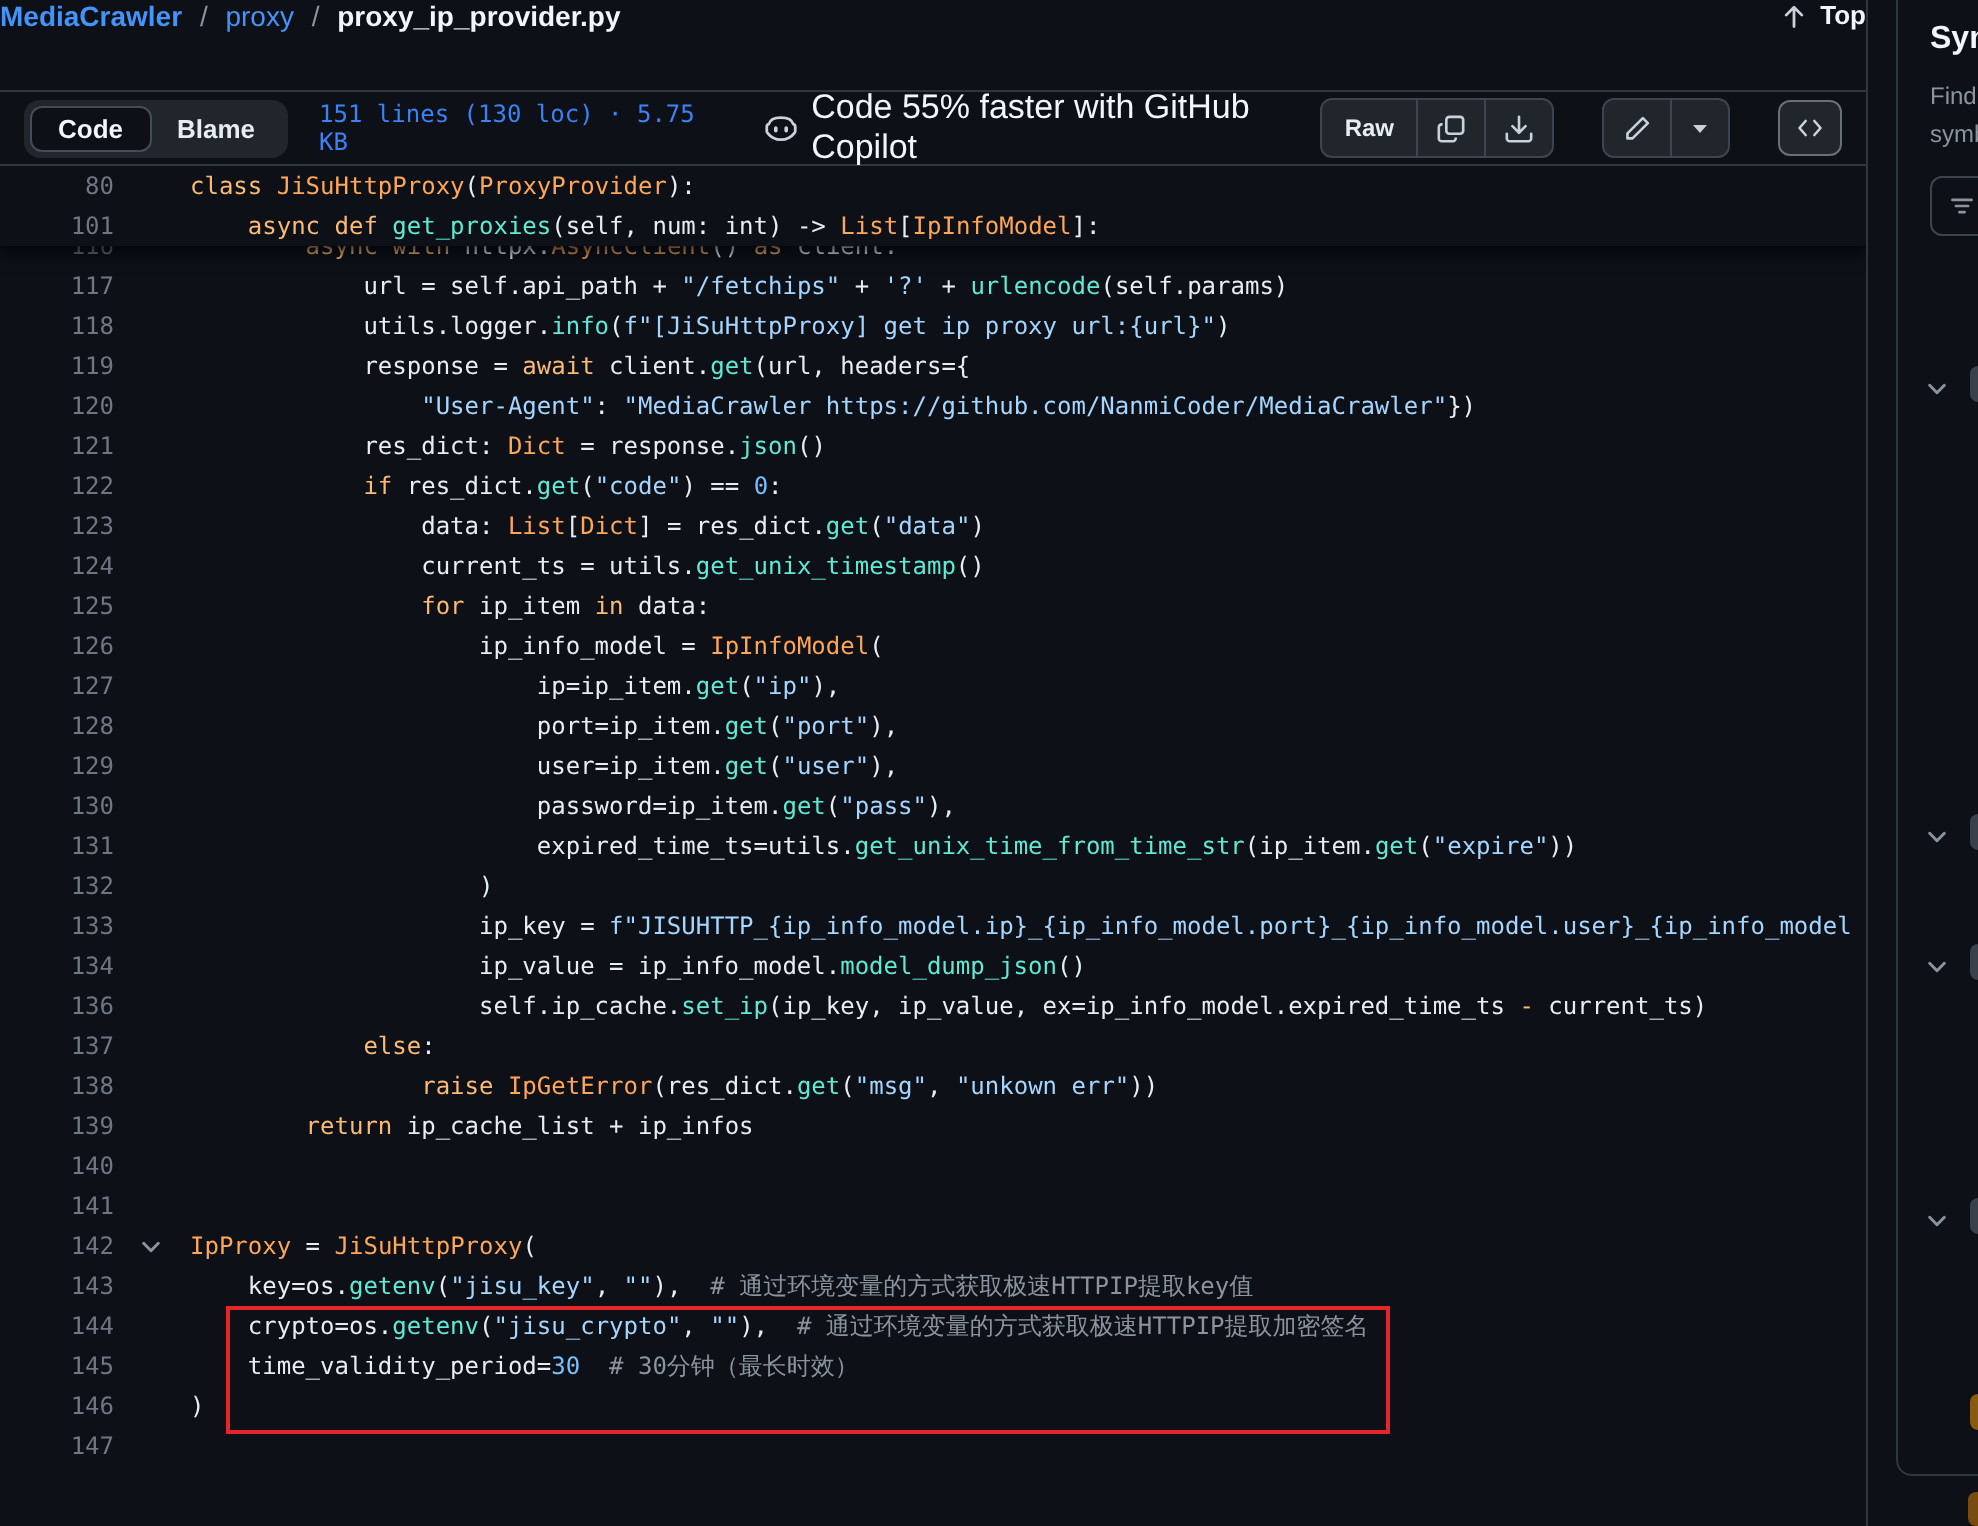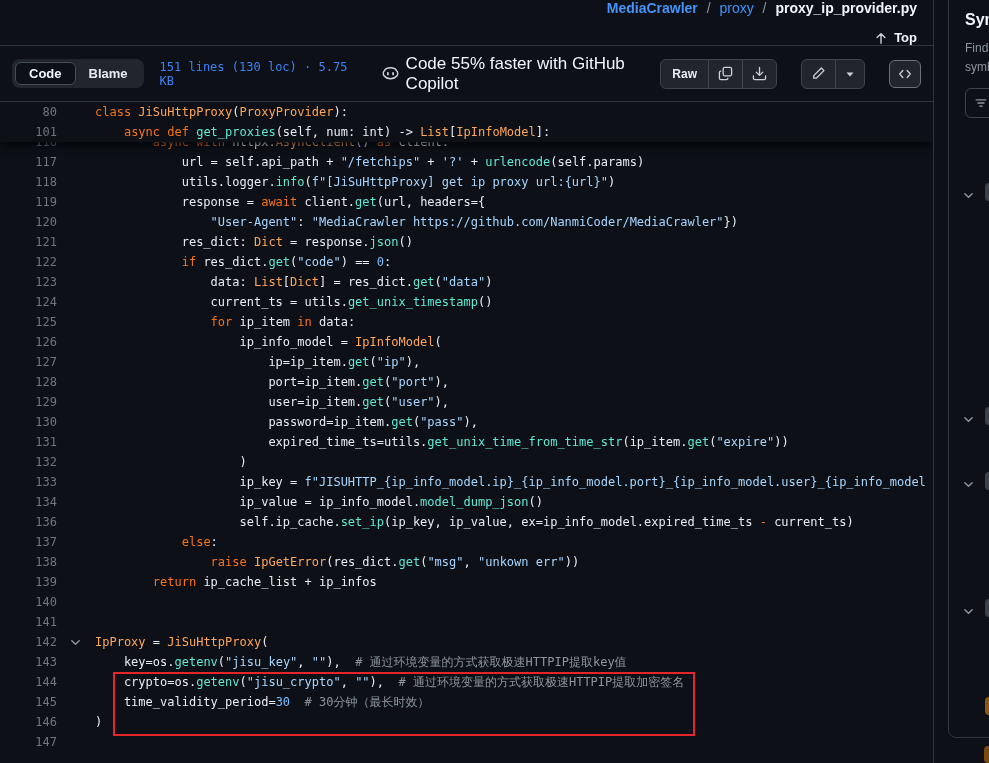--- a/index.html
+++ b/index.html
@@ -5,30 +5,30 @@
   html,body{margin:0;padding:0;}
   body{
     width:989px;height:763px;overflow:hidden;position:relative;
     background:#0d1117;color:#e6edf3;
     font-family:"Liberation Sans", sans-serif;
   }
   a{text-decoration:none;}
   .main{position:absolute;left:0;top:0;width:934px;height:763px;border-right:1px solid #30363d;box-sizing:border-box;}
 
   
-  .breadcrumb-bar{height:45px;display:flex;align-items:flex-end;justify-content:space-between;padding:0 16px;box-sizing:border-box;flex-direction:column;}
+  .breadcrumb-bar{height:45px;display:flex;align-items:flex-start;justify-content:space-between;padding:0 0;box-sizing:border-box;}
   .crumbs{font-size:14px;white-space:nowrap;}
   .crumbs .lnk{color:#4493f8;cursor:pointer;}
   .crumbs .repo{font-weight:600;}
   .crumbs .sep{color:#8b949e;margin:0 5px;}
   .crumbs .file{font-weight:700;color:#f0f6fc;}
   .top-link{display:flex;align-items:center;gap:6px;color:#f0f6fc;font-size:13px;font-weight:600;cursor:pointer;}
 
   
-  .toolbar{height:57px;border-top:1px solid #30363d;border-bottom:1px solid #30363d;box-sizing:border-box;
+  .toolbar{height:38px;border-top:1px solid #30363d;border-bottom:1px solid #30363d;box-sizing:border-box;
     display:flex;align-items:center;justify-content:space-between;padding:0 12px;}
   .tb-left{display:flex;align-items:center;}
   .seg{background:#21262d;border-radius:8px;padding:3px;display:flex;align-items:center;}
   .seg .on{background:#0d1117;border:1px solid #444c56;border-radius:6px;padding:3px 13px;font-weight:600;font-size:13px;color:#f0f6fc;cursor:pointer;}
   .seg .off{padding:4px 13px;font-size:13px;font-weight:600;color:#e6edf3;cursor:pointer;}
   .meta{font-family:"DejaVu Sans Mono","Liberation Mono",monospace;font-size:12px;color:#3b82f6;margin-left:16px;}
   .copilot{display:flex;align-items:center;gap:7px;font-weight:400;font-size:17px;color:#f0f6fc;margin-left:28px;}
   .tb-right{display:flex;align-items:center;gap:24px;}
   .btn-group{display:flex;border:1px solid #3d444d;border-radius:6px;background:#21262d;overflow:hidden;height:28px;}
   .btn-cell{display:flex;align-items:center;justify-content:center;padding:0 9px;border-left:1px solid #3d444d;cursor:pointer;color:#c9d1d9;}
@@ -41,21 +41,21 @@
     font-family:"DejaVu Sans Mono","Liberation Mono",monospace;font-size:12px;}
   #code-body{padding-top:30px;}
   .row{display:flex;height:20px;line-height:20px;}
   .ln{width:57px;flex:none;text-align:right;color:#6e7681;font-size:12px;cursor:pointer;}
   .gut{width:38px;flex:none;position:relative;}
   .gut svg{position:absolute;left:13px;top:5px;cursor:pointer;}
   .src{flex:1;white-space:pre;overflow:hidden;}
   .sticky{position:absolute;top:0;left:0;right:0;height:40px;background:#0d1117;box-shadow:0 4px 7px rgba(1,4,9,0.75);z-index:4;}
   .red-box{position:absolute;left:113px;top:570px;width:582px;height:64px;border:2px solid #e5252a;z-index:6;box-sizing:border-box;}
 
-  .td{color:#e6edf3}.tk{color:#f97316}.te{color:#ffa657}.tf{color:#5eead4}
+  .td{color:#e6edf3}.tk{color:#fdba74}.te{color:#ffa657}.tf{color:#5eead4}
   .ts{color:#a5d6ff}.tm{color:#79c0ff}.tc{color:#8b949e}
 
   
   .panel{position:absolute;left:948px;top:-8px;width:330px;height:746px;background:#0d1117;
     border:1px solid #30363d;border-radius:8px;box-sizing:border-box;padding:18px 16px;}
   .panel h2{margin:0 0 10px 0;font-size:16px;font-weight:700;color:#f0f6fc;}
   .panel .desc{font-size:12px;color:#8b949e;line-height:1.55;width:300px;}
   .filter-box{margin-top:12px;height:30px;width:292px;border:1px solid #3d444d;border-radius:6px;
     display:flex;align-items:center;padding:0 8px;box-sizing:border-box;color:#8b949e;cursor:text;}
   .chev{position:absolute;left:14px;color:#8b949e;}

